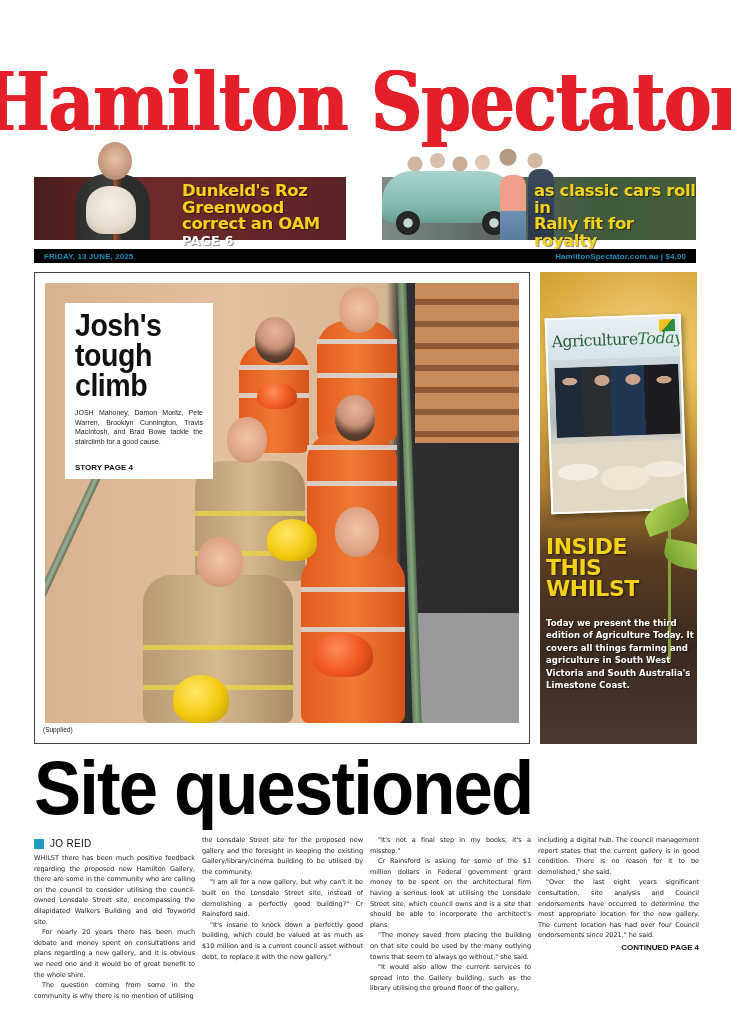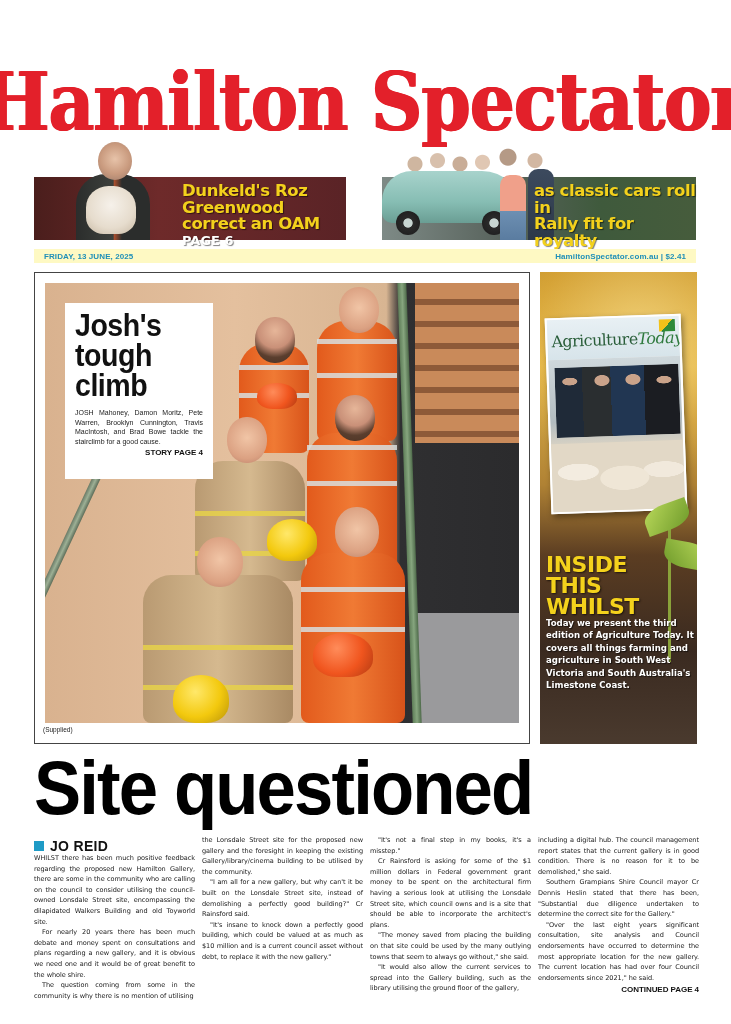--- a/index.html
+++ b/index.html
@@ -86,21 +86,21 @@
     line-height: 1.0;
   }
   .teaser-headline { color: #f3d11c; font-size: 16.5px; letter-spacing: -0.4px; text-shadow: 1px 1px 1px rgba(0,0,0,0.5); }
   .teaser-page { color: #ffffff; font-size: 13px; margin-top: 1px; text-shadow: 1px 1px 1px rgba(0,0,0,0.5); }
   .teaser-left .teaser-text { left: 116px; top: 6px; width: 173px; margin-left: 32px; }
   .teaser-right .teaser-text { left: 152px; top: 6px; width: 162px; }
 
   
   .datebar {
     position: absolute; left: 34px; top: 249px; width: 662px; height: 14px;
-    background: #fef9c3;
+    background: #000000;
     display: flex; align-items: center; justify-content: space-between;
     padding: 0 10px;
   }
   .datebar span { font-size: 8px; font-weight: bold; color: #1f8fb8; letter-spacing: 0.1px; }
 
   
   .photo-frame {
     position: absolute; left: 34px; top: 272px; width: 496px; height: 472px;
     border: 1px solid #444;
     background: #ffffff;
@@ -151,21 +151,21 @@
   .caption-box {
     position: absolute; left: 20px; top: 20px; width: 148px; height: 176px;
     background: #ffffff; padding: 8px 10px;
   }
   .caption-title {
     font-family: "Liberation Sans", sans-serif; font-weight: bold;
     font-size: 31px; line-height: 30px; color: #111; letter-spacing: -0.5px;
     transform: scaleX(0.92); transform-origin: left;
   }
   .caption-body { font-size: 7px; line-height: 9.5px; margin-top: 7px; color: #222; text-align: justify; }
-  .caption-ref { font-size: 8px; font-weight: bold; text-align: right; margin-top: 2px; color: #111; }
+  .caption-ref { font-size: 8px; font-weight: bold; text-align: left; margin-top: 17px; color: #111; }
   .photo-credit { position: absolute; left: 8px; top: 453px; font-size: 6.5px; color: #222; }
 
   
   .ad {
     position: absolute; left: 540px; top: 272px; width: 157px; height: 472px;
     overflow: hidden;
     background: linear-gradient(180deg, #c9972e 0%, #e0b54a 20%, #b08234 45%, #5b3d22 60%, #3a2a20 80%, #4a3a2e 100%);
   }
   .ad .glow {
     position: absolute; left: -20px; top: -10px; width: 200px; height: 240px;
@@ -195,21 +195,21 @@
   }
   .mag-sheep {
     position: absolute; left: 0; top: 124px; width: 100%; height: 72px;
     background:
       radial-gradient(ellipse at 20% 40%, #f3ece0 0 20px, transparent 21px),
       radial-gradient(ellipse at 55% 50%, #efe6d6 0 24px, transparent 25px),
       radial-gradient(ellipse at 85% 40%, #f1e9dc 0 20px, transparent 21px),
       #e2d8c6;
   }
   .ad-heading {
-    position: absolute; left: 6px; top: 282px; font-family: "DejaVu Sans", sans-serif; font-weight: bold;
+    position: absolute; left: 6px; top: 264px; font-family: "DejaVu Sans", sans-serif; font-weight: bold;
     font-size: 22px; line-height: 21px; color: #f4d21c; letter-spacing: -0.5px;
     text-shadow: 1px 1px 2px rgba(0,0,0,0.6);
   }
   .ad-body {
     position: absolute; left: 6px; top: 345px; width: 148px;
     font-family: "DejaVu Sans", sans-serif; font-weight: bold;
     font-size: 8.6px; line-height: 12.4px; color: #ffffff;
     text-shadow: 1px 1px 1px rgba(0,0,0,0.6);
   }
   .ad-leaf {
@@ -223,21 +223,21 @@
     position: absolute; left: 34px; top: 748px;
     font-family: "Liberation Sans", sans-serif; font-weight: bold;
     font-size: 76px; line-height: 80px; color: #000; letter-spacing: -2px;
     transform: scaleX(0.93); transform-origin: left;
     white-space: nowrap;
   }
 
   
   .byline { position: absolute; left: 34px; top: 838px; display: flex; align-items: center; gap: 6px; }
   .byline-square { width: 10px; height: 10px; background: #1f9bc6; }
-  .byline-name { font-size: 14px; font-weight: bold; color: #111; letter-spacing: 0.3px; }
+  .byline-name { font-size: 10px; font-weight: normal; color: #111; letter-spacing: 0.3px; }
 
   .col {
     position: absolute; top: 835px; width: 161px;
     font-family: "DejaVu Sans", sans-serif; font-size: 6.55px; line-height: 10.6px; color: #222;
     text-align: justify; letter-spacing: -0.05px;
   }
   .col p { text-indent: 8px; }
   .col p.first { text-indent: 0; }
   .col1 { left: 34px; top: 853px; }
   .col2 { left: 202px; }
@@ -277,21 +277,21 @@
     <div class="teaser-text">
       <div class="teaser-headline">as classic cars roll in</div>
       <div class="teaser-headline">Rally fit for royalty</div>
       <div class="teaser-page">PAGES 18 and 19</div>
     </div>
   </div>
 </div>
 
 <div class="datebar">
   <span>FRIDAY, 13 JUNE, 2025</span>
-  <span>HamiltonSpectator.com.au | $2.41</span>
+  <span>HamiltonSpectator.com.au | $4.00</span>
 </div>
 
 <div class="photo-frame">
   <div class="photo">
     <div class="wall-stairs"></div>
     <div class="floor"></div>
     <div class="rail-left"></div>
 
     <div class="person orange" style="left:194px; top:60px; width:70px; height:110px;">
       <div class="stripe" style="top:22px"></div>
@@ -384,16 +384,15 @@
   <p>"It's insane to knock down a perfectly good building, which could be valued at as much as $10 million and is a current council asset without debt, to replace it with the new gallery."</p>
 </div>
 <div class="col col3">
   <p>"It's not a final step in my books, it's a misstep."</p>
   <p>Cr Rainsford is asking for some of the $1 million dollars in Federal government grant money to be spent on the architectural firm having a serious look at utilising the Lonsdale Street site, which council owns and is a site that should be able to incorporate the architect's plans.</p>
   <p>"The money saved from placing the building on that site could be used by the many outlying towns that seem to always go without," she said.</p>
   <p>"It would also allow the current services to spread into the Gallery building, such as the library utilising the ground floor of the gallery,</p>
 </div>
 <div class="col col4">
   <p class="first">including a digital hub. The council management report states that the current gallery is in good condition. There is no reason for it to be demolished," she said.</p>
-  <p>Southern Grampians Shire Council mayor Cr Dennis Heslin stated that there has been, "Substantial due diligence undertaken to determine the correct site for the Gallery."</p>
   <p>"Over the last eight years significant consultation, site analysis and Council endorsements have occurred to determine the most appropriate location for the new gallery. The current location has had over four Council endorsements since 2021," he said.</p>
   <div class="continued">CONTINUED PAGE 4</div>
 </div>
 
 </body></html>

